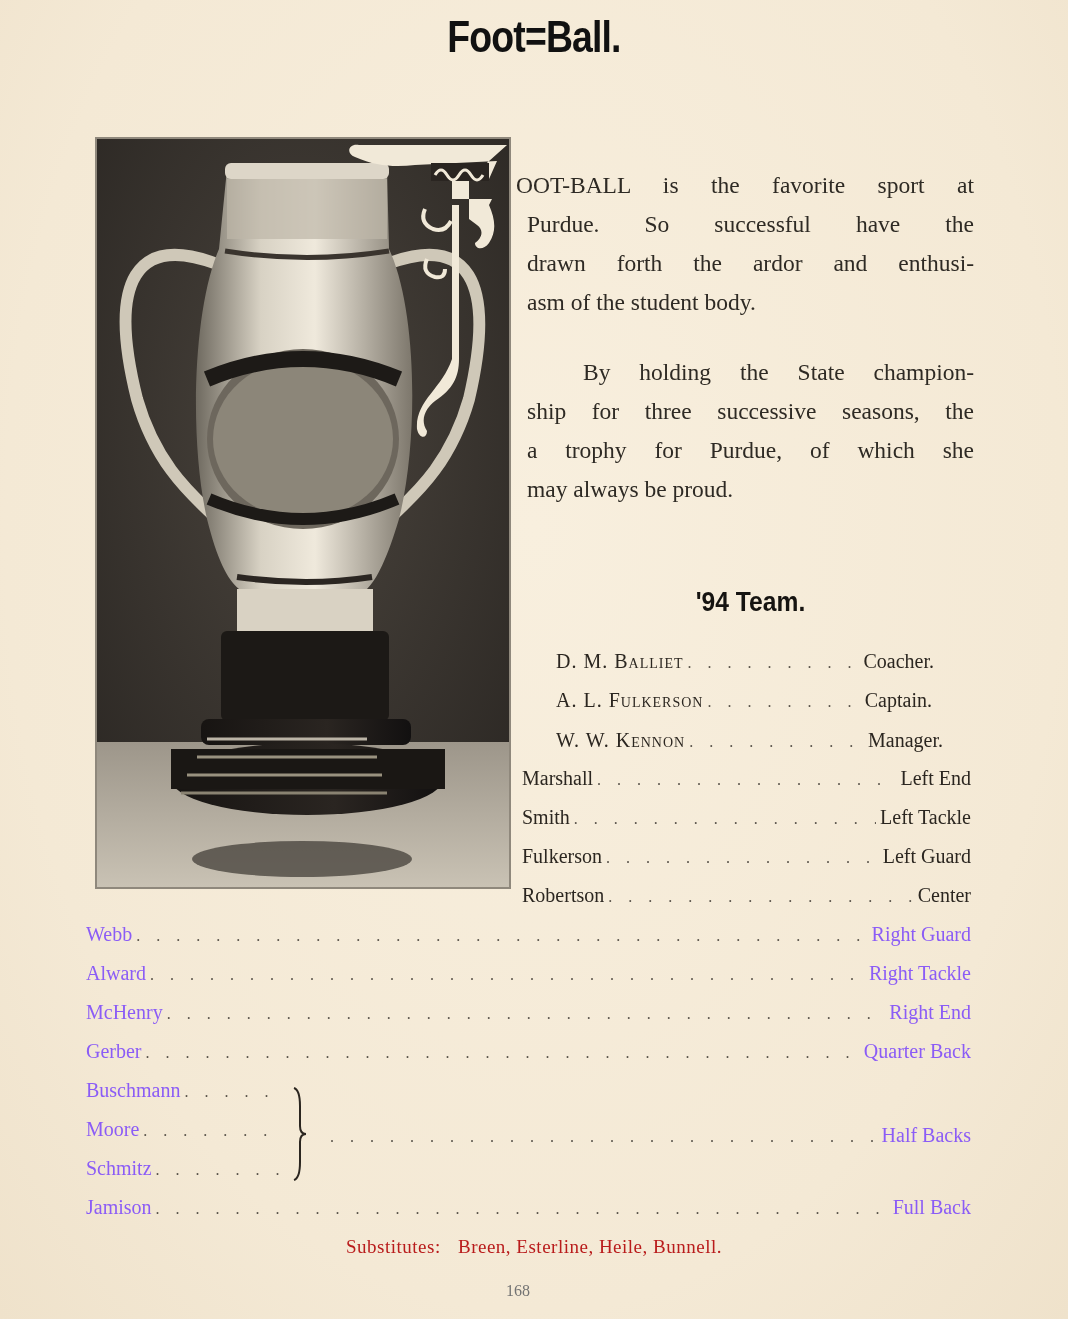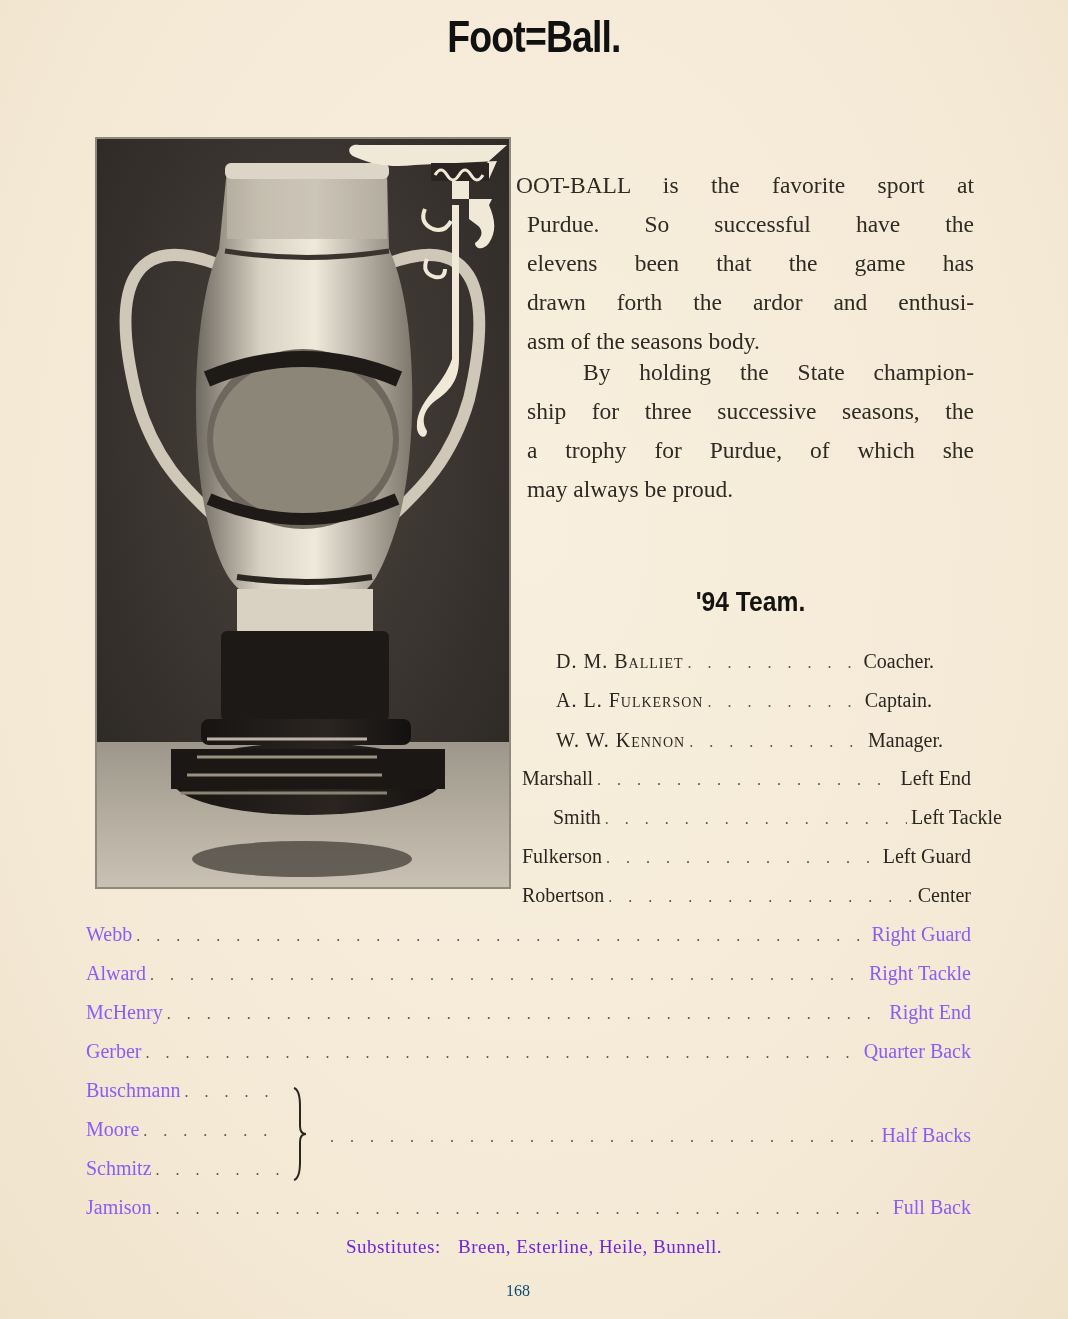--- a/index.html
+++ b/index.html
@@ -69,25 +69,25 @@
     font-size: 20px; color: #8b5cf6;
     transform-origin: left center;
   }
 
   #brace {
     left: 290px; top: 1086px; width: 20px; height: 96px;
   }
 
   #subs {
     left: 0; width: 1068px; top: 1236px; text-align: center;
-    font-size: 19px; color: #6d28d9; letter-spacing: 0.5px;
+    font-size: 19px; color: #b91c1c; letter-spacing: 0.5px;
   }
   #pagenum {
     left: 0; width: 1036px; top: 1282px; text-align: center;
-    font-size: 16px; color: #0c4a6e;
+    font-size: 16px; color: #737373;
   }
 </style>
 </head>
 <body>
 
 <div id="title" class="abs">Foot=Ball.</div>
 
 <div id="photo" class="abs">
   <svg width="412" height="748" viewBox="0 0 412 748">
     <defs>
@@ -147,23 +147,22 @@
       <path d="M338 36 q 6 -10 12 0 q 6 10 12 0 q 6 -10 12 0 q 6 10 12 0" stroke="#f1e9d8" stroke-width="3" fill="none"></path>
       <path d="M328 70 q -6 14 8 20 q 12 4 18 -8" stroke="#f1e9d8" stroke-width="4" fill="none"></path>
       <path d="M330 120 q -6 14 8 18 q 10 2 10 -8" stroke="#f1e9d8" stroke-width="4" fill="none"></path>
     </g>
   </svg>
 </div>
 
 <div id="p1" class="abs para">
   <span class="line">OOT-BALL is the favorite sport at</span>
   <span class="line" style="padding-left:11px">Purdue. So successful have the</span>
-  <span class="line" style="padding-left:11px">elevens been that the game has</span>
   <span class="line" style="padding-left:11px">drawn forth the ardor and enthusi-</span>
-  <span class="line last" style="padding-left:11px;text-align-last:left">asm of the seasons body.</span>
+  <span class="line last" style="padding-left:11px;text-align-last:left">asm of the student body.</span>
 </div>
 
 <div id="p2" class="abs para">
   <span class="line" style="padding-left:56px">By holding the State champion-</span>
   <span class="line">ship for three successive seasons, the</span>
   <span class="line">a trophy for Purdue, of which she</span>
   <span class="line" style="text-align-last:left">may always be proud.</span>
 </div>
 
 <div id="team-heading" class="abs">'94 Team.</div>
@@ -182,21 +181,21 @@
   <span class="name sc">W. W. Kennon</span>
   <span class="dots"></span>
   <span class="pos">Manager.</span>
 </div>
 
 <div class="row" style="left:522px; top:767px; width:449px;">
   <span class="name">Marshall</span>
   <span class="dots"></span>
   <span class="pos">Left End</span>
 </div>
-<div class="row" style="left:522px; top:806px; width:449px;margin-left:31px;">
+<div class="row" style="left:522px; top:806px; width:449px;">
   <span class="name">Smith</span>
   <span class="dots"></span>
   <span class="pos">Left Tackle</span>
 </div>
 <div class="row" style="left:522px; top:845px; width:449px;">
   <span class="name">Fulkerson</span>
   <span class="dots"></span>
   <span class="pos">Left Guard</span>
 </div>
 <div class="row" style="left:522px; top:884px; width:449px;">

